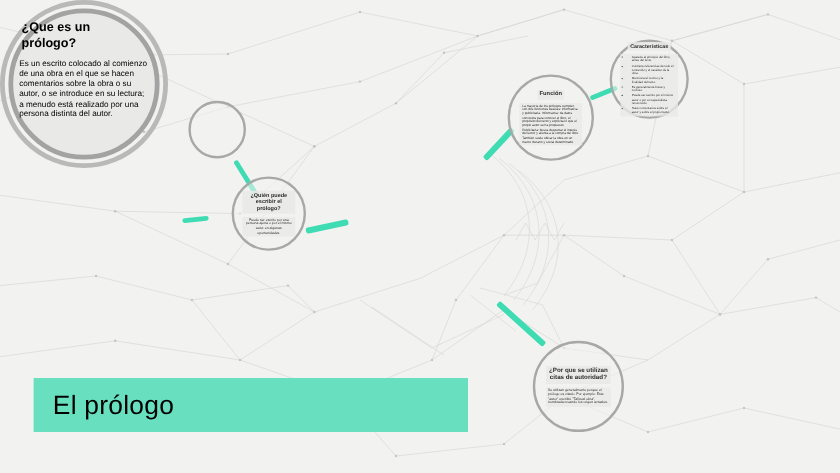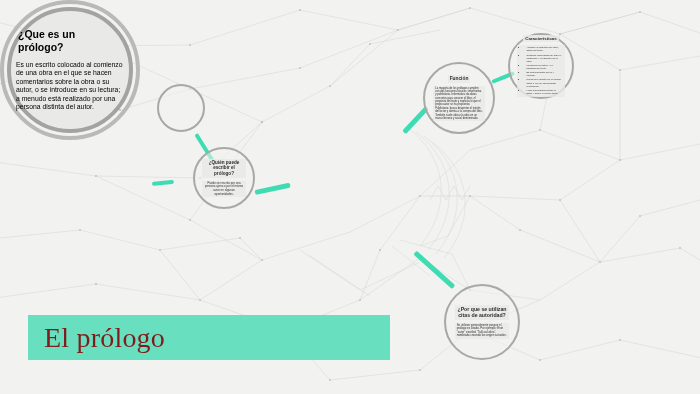--- a/index.html
+++ b/index.html
@@ -59,21 +59,21 @@
     position:absolute;left:0;top:0;width:140px;height:140px;border-radius:50%;
     border:4px solid #b9b9b9;box-sizing:border-box;
   }
   #hub .ring-inner{
     position:absolute;left:7px;top:7px;width:126px;height:126px;border-radius:50%;
     border:4px solid #a3a3a3;box-sizing:border-box;
     background:#e9e9e7;
   }
   #hub .hub-content{
     position:absolute;left:16px;top:16px;width:108px;height:108px;border-radius:50%;
-    display:flex;flex-direction:column;align-items:center;justify-content:center;
+    display:flex;flex-direction:column;align-items:center;
   }
   #hub .node-title{font-size:10.5px;background:none;margin-bottom:5px;}
   #hub .node-body{font-size:6.8px;background:none;text-align:left;width:100%;}
 
   
   #n-quien{left:193px;top:147px;width:62px;height:62px;}
   #n-quien .node-title{font-size:4.6px;}
   #n-quien .node-body{font-size:2.9px;text-align:center;}
 
   
@@ -94,23 +94,23 @@
   #n-citas .node-title{font-size:5.2px;}
   #n-citas .node-body{font-size:2.9px;}
 
   
   #banner{
     position:absolute;left:28px;top:315px;width:362px;height:45px;
     background:#68e0c0;
     display:flex;align-items:center;
   }
   #banner-text{
-    font-size:28px;color:#7f1d1d;font-weight:normal;
+    font-size:22px;color:#000000;font-weight:normal;
     margin-left:16px;letter-spacing:0.2px;
-    font-family:Liberation Serif, serif;
+    font-family:Liberation Sans, sans-serif;
   }
 </style>
 </head>
 <body>
 
 <div id="canvas">
 
   <svg id="bg-net" viewBox="0 0 700 394" preserveAspectRatio="none">
     <g stroke="#d6d6d4" stroke-width="0.55" fill="none">
       <path d="M-20 18 L96 46 L190 45 L300 10 L398 30 L470 8 L560 34 L640 12 L720 40"></path>

